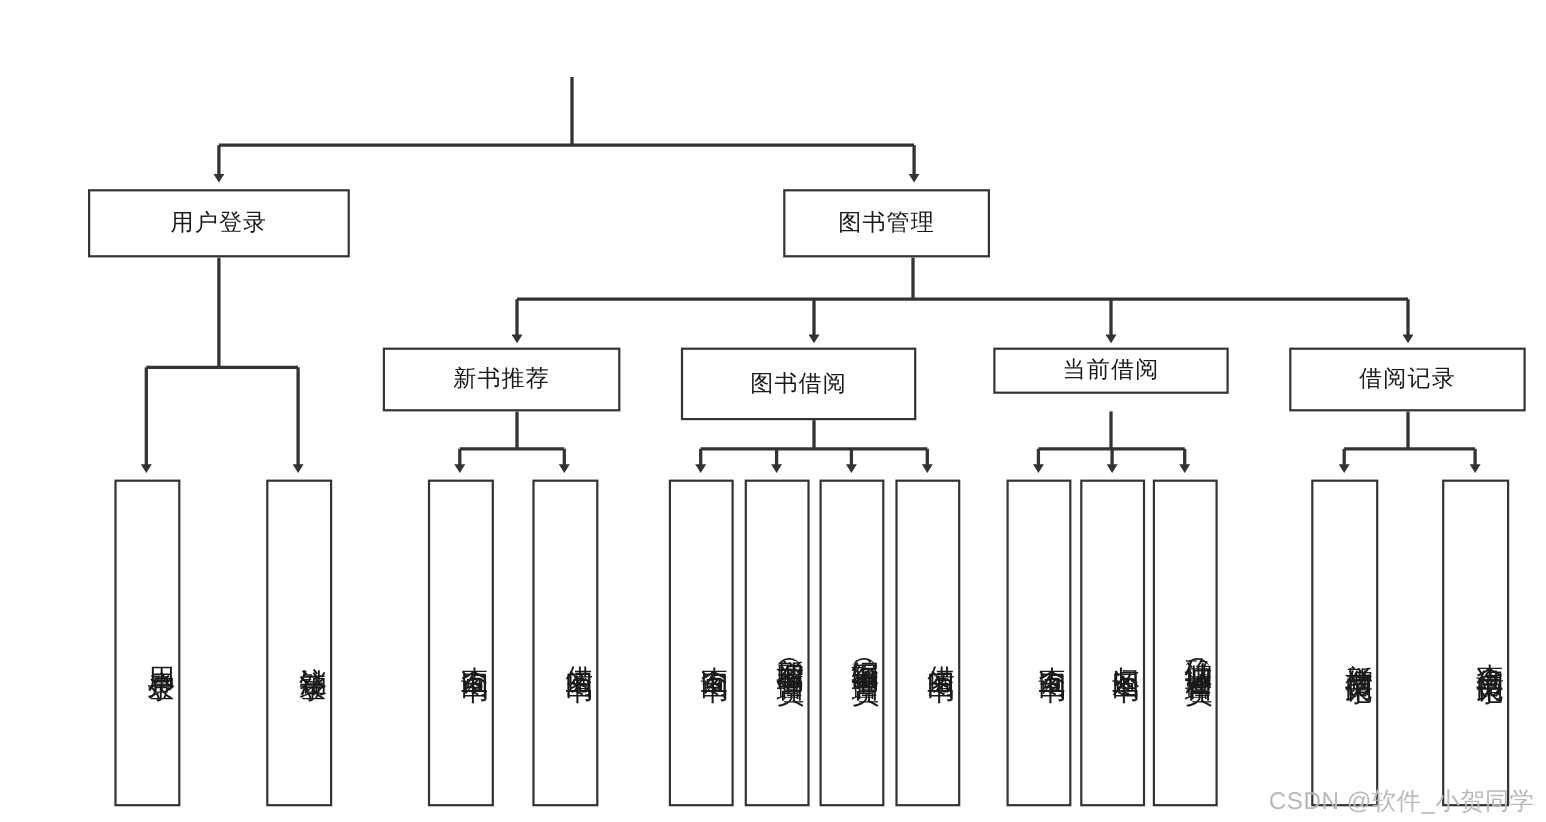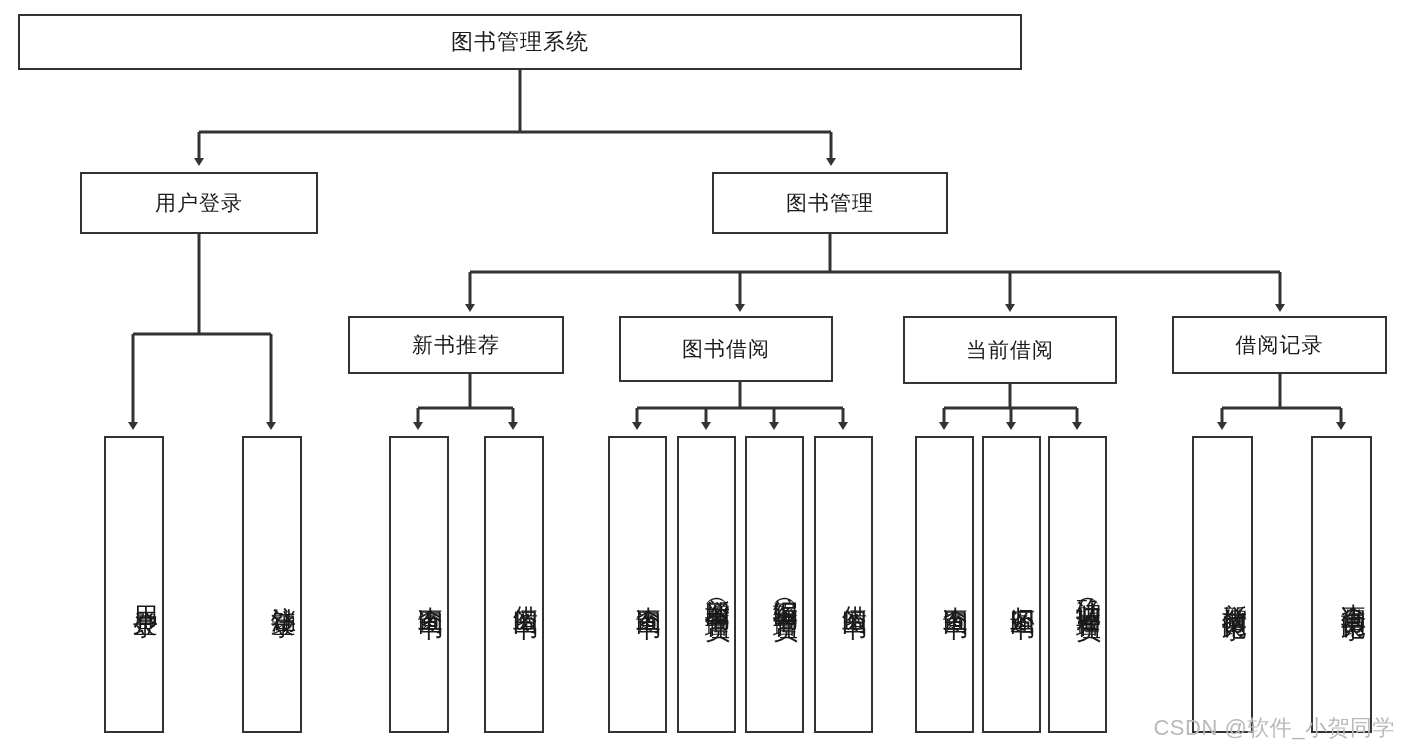--- a/index.html
+++ b/index.html
@@ -115,41 +115,38 @@
       <path d="M1011,408 L1011,426" marker-end="url(#arrow)"></path>
       <path d="M1077,408 L1077,426" marker-end="url(#arrow)"></path>
 
       <path d="M1280,374 L1280,408"></path>
       <path d="M1222,408 L1341,408"></path>
       <path d="M1222,408 L1222,426" marker-end="url(#arrow)"></path>
       <path d="M1341,408 L1341,426" marker-end="url(#arrow)"></path>
     </g>
   </svg>
 
-  <div class="node root horizontal" style="left:18px;top:14px;width:1004px;height:56px;">
-    <span>图书管理系统</span>
-  </div>
 
   <div class="node horizontal" style="left:80px;top:172px;width:238px;height:62px;">
     <span>用户登录</span>
   </div>
 
-  <div class="node horizontal" style="left:712px;top:172px;width:236px;height:62px;">
+  <div class="node horizontal" style="left:712px;top:172px;width:188px;height:62px;">
     <span>图书管理</span>
   </div>
 
   <div class="node horizontal" style="left:348px;top:316px;width:216px;height:58px;">
     <span>新书推荐</span>
   </div>
 
   <div class="node horizontal" style="left:619px;top:316px;width:214px;height:66px;">
     <span>图书借阅</span>
   </div>
 
-  <div class="node horizontal" style="left:903px;top:316px;width:214px;height:68px;">
+  <div class="node horizontal" style="left:903px;top:316px;width:214px;height:42px;">
     <span>当前借阅</span>
   </div>
 
   <div class="node horizontal" style="left:1172px;top:316px;width:215px;height:58px;text-align:center;">
     <span>借阅记录</span>
   </div>
 
   <div class="node vertical" style="left:104px;top:436px;width:60px;height:297px;">
     <span class="vtext">用户登录</span>
   </div>

